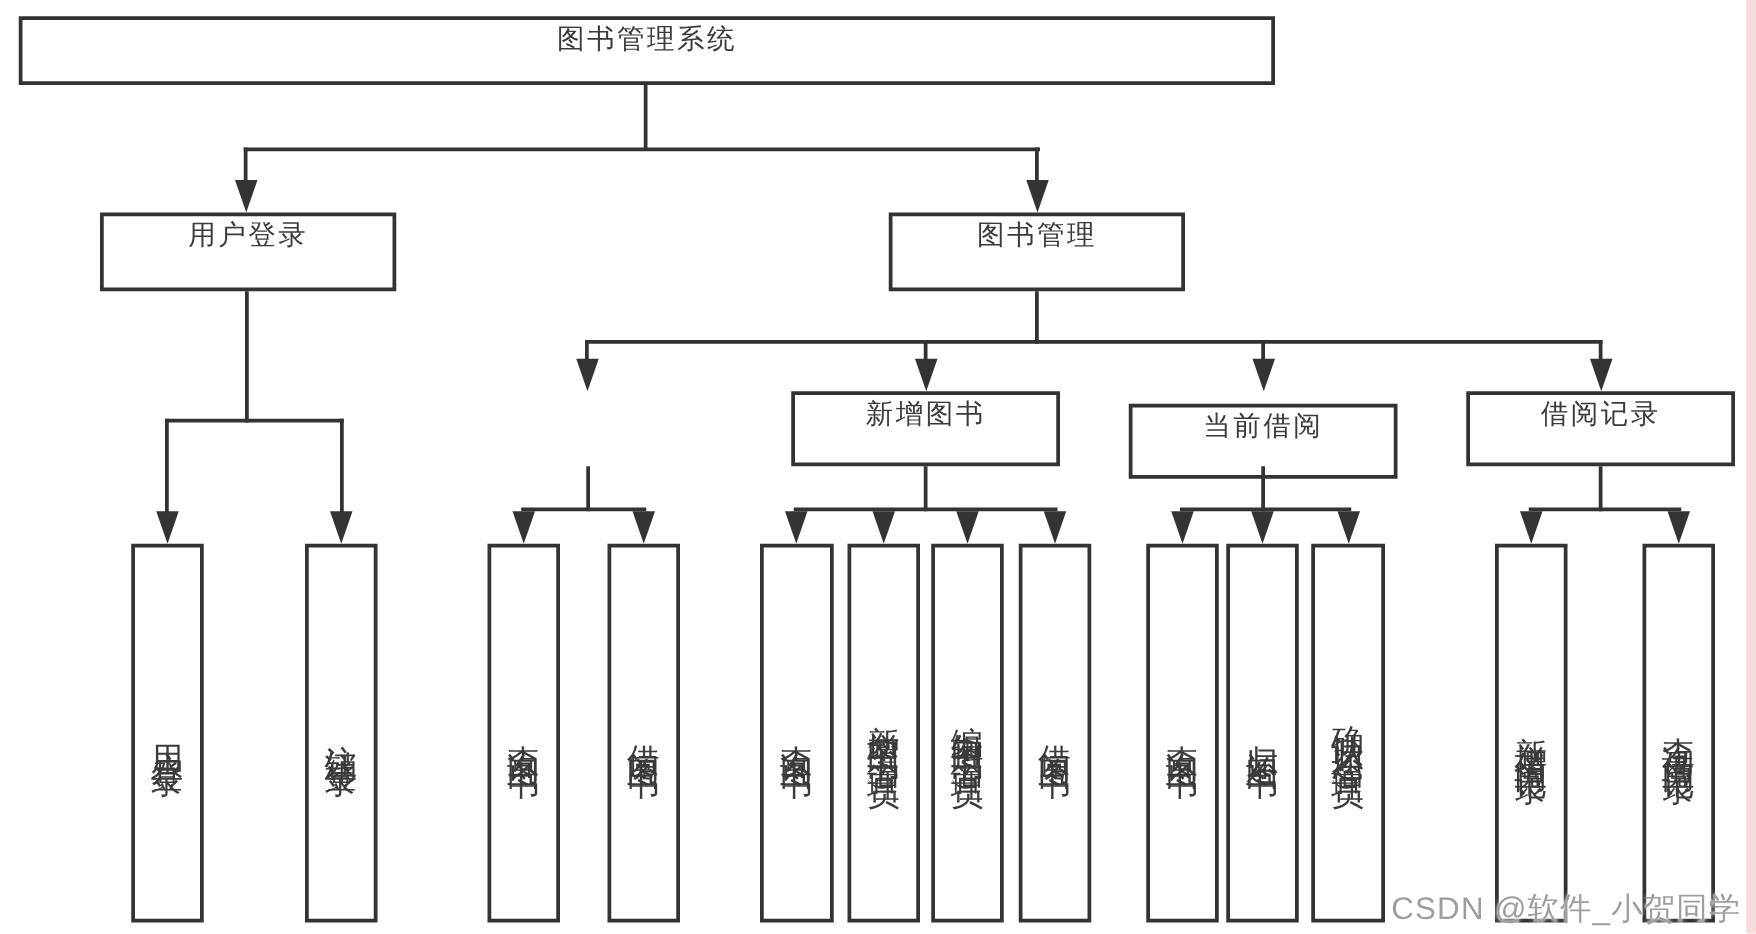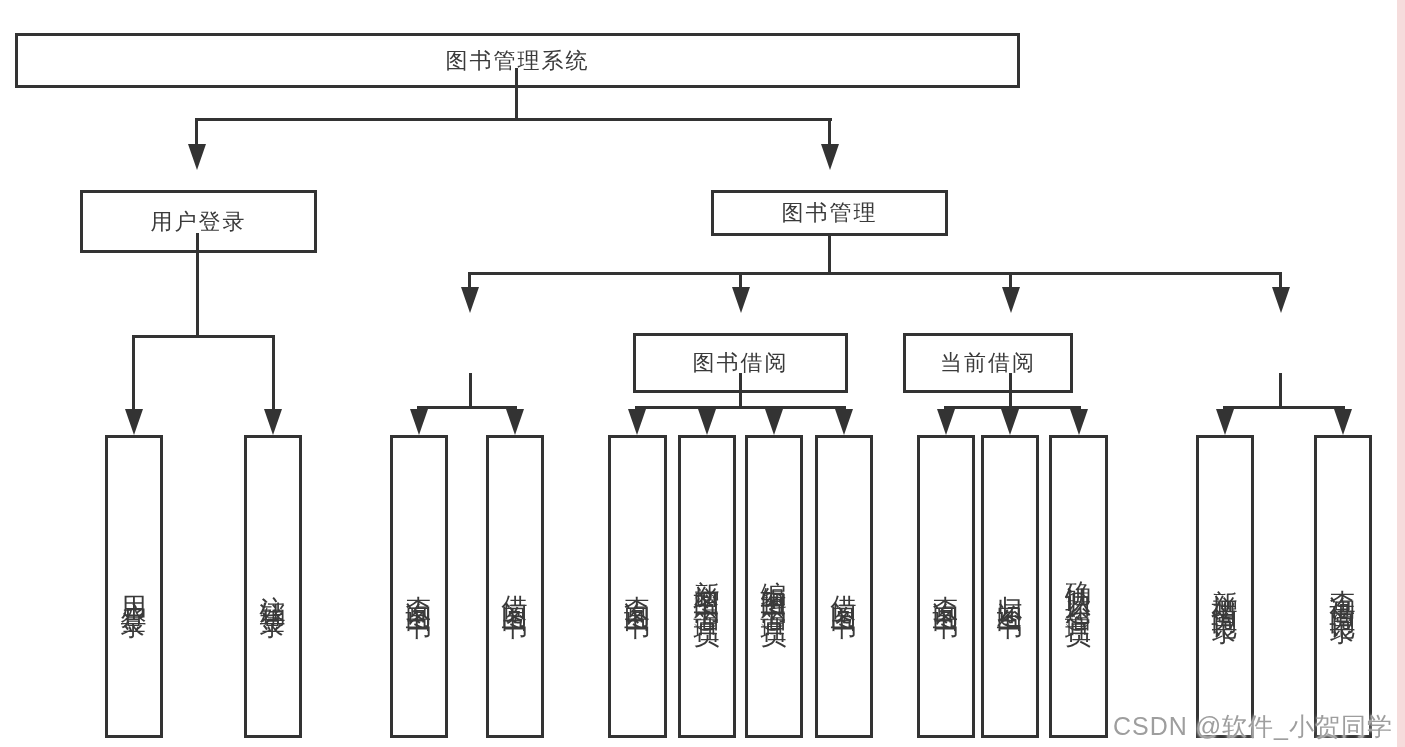--- a/index.html
+++ b/index.html
@@ -3,22 +3,22 @@
 <meta charset="utf-8">
 <style>
   html,body{margin:0;padding:0;background:#ffffff;}
   .stage{
     position:relative;width:1405px;height:747px;background:#ffffff;
     font-family:"Liberation Sans","DejaVu Sans",sans-serif;
     color:#3a3a3a;overflow:hidden;
   }
   .box{
     position:absolute;box-sizing:border-box;border:3px solid #333333;background:#ffffff;
-    display:flex;align-items:center;justify-content:center;
-    font-size:22px;letter-spacing:2px;color:#3a3a3a;margin-top:20px;
+    display:flex;justify-content:center;
+    font-size:22px;letter-spacing:2px;color:#3a3a3a;
   }
   .vbox{
     position:absolute;box-sizing:border-box;border:3px solid #333333;background:#ffffff;
     display:flex;align-items:center;justify-content:center;
   }
   .vlabel{
     writing-mode:vertical-rl;text-orientation:mixed;
     font-size:26px;letter-spacing:6px;line-height:1;color:#3a3a3a;white-space:nowrap;
   }
   .vline{position:absolute;width:3px;background:#333333;}
@@ -49,21 +49,21 @@
   <div class="vline" style="left:515px;top:68px;height:52px;"></div>
   <div class="hline" style="left:195px;top:118px;width:637px;"></div>
   <div class="vline" style="left:195px;top:118px;height:30px;"></div>
   <div class="vline" style="left:828px;top:118px;height:30px;"></div>
   <div class="arrow" style="left:188px;top:144px;"></div>
   <div class="arrow" style="left:821px;top:144px;"></div>
 
   <div class="box" style="left:80px;top:170px;width:237px;height:63px;">
     <span>用户登录</span>
   </div>
-  <div class="box" style="left:711px;top:170px;width:237px;height:46px;">
+  <div class="box" style="left:711px;top:170px;width:237px;height:63px;">
     <span>图书管理</span>
   </div>
 
   <div class="vline" style="left:196px;top:233px;height:105px;"></div>
   <div class="hline" style="left:132px;top:335px;width:143px;"></div>
   <div class="vline" style="left:132px;top:335px;height:78px;"></div>
   <div class="vline" style="left:272px;top:335px;height:78px;"></div>
   <div class="arrow" style="left:125px;top:409px;"></div>
   <div class="arrow" style="left:264px;top:409px;"></div>
 
@@ -72,24 +72,27 @@
   <div class="vline" style="left:468px;top:272px;height:18px;"></div>
   <div class="vline" style="left:739px;top:272px;height:18px;"></div>
   <div class="vline" style="left:1009px;top:272px;height:18px;"></div>
   <div class="vline" style="left:1279px;top:272px;height:18px;"></div>
   <div class="arrow" style="left:461px;top:287px;"></div>
   <div class="arrow" style="left:732px;top:287px;"></div>
   <div class="arrow" style="left:1002px;top:287px;"></div>
   <div class="arrow" style="left:1272px;top:287px;"></div>
 
   <div class="box" style="left:633px;top:313px;width:215px;height:60px;">
-    <span>图书借阅</span>
+    <span>新增图书</span>
   </div>
-  <div class="box" style="left:903px;top:313px;width:170px;height:60px;">
+  <div class="box" style="left:903px;top:323px;width:215px;height:60px;">
     <span>当前借阅</span>
+  </div>
+  <div class="box" style="left:1173px;top:313px;width:215px;height:60px;">
+    <span>借阅记录</span>
   </div>
 
   <div class="vline" style="left:469px;top:373px;height:36px;"></div>
   <div class="vline" style="left:739px;top:373px;height:36px;"></div>
   <div class="vline" style="left:1009px;top:373px;height:36px;"></div>
   <div class="vline" style="left:1279px;top:373px;height:36px;"></div>
 
   <div class="hline" style="left:417px;top:406px;width:100px;"></div>
   <div class="hline" style="left:635px;top:406px;width:211px;"></div>
   <div class="hline" style="left:944px;top:406px;width:137px;"></div>

